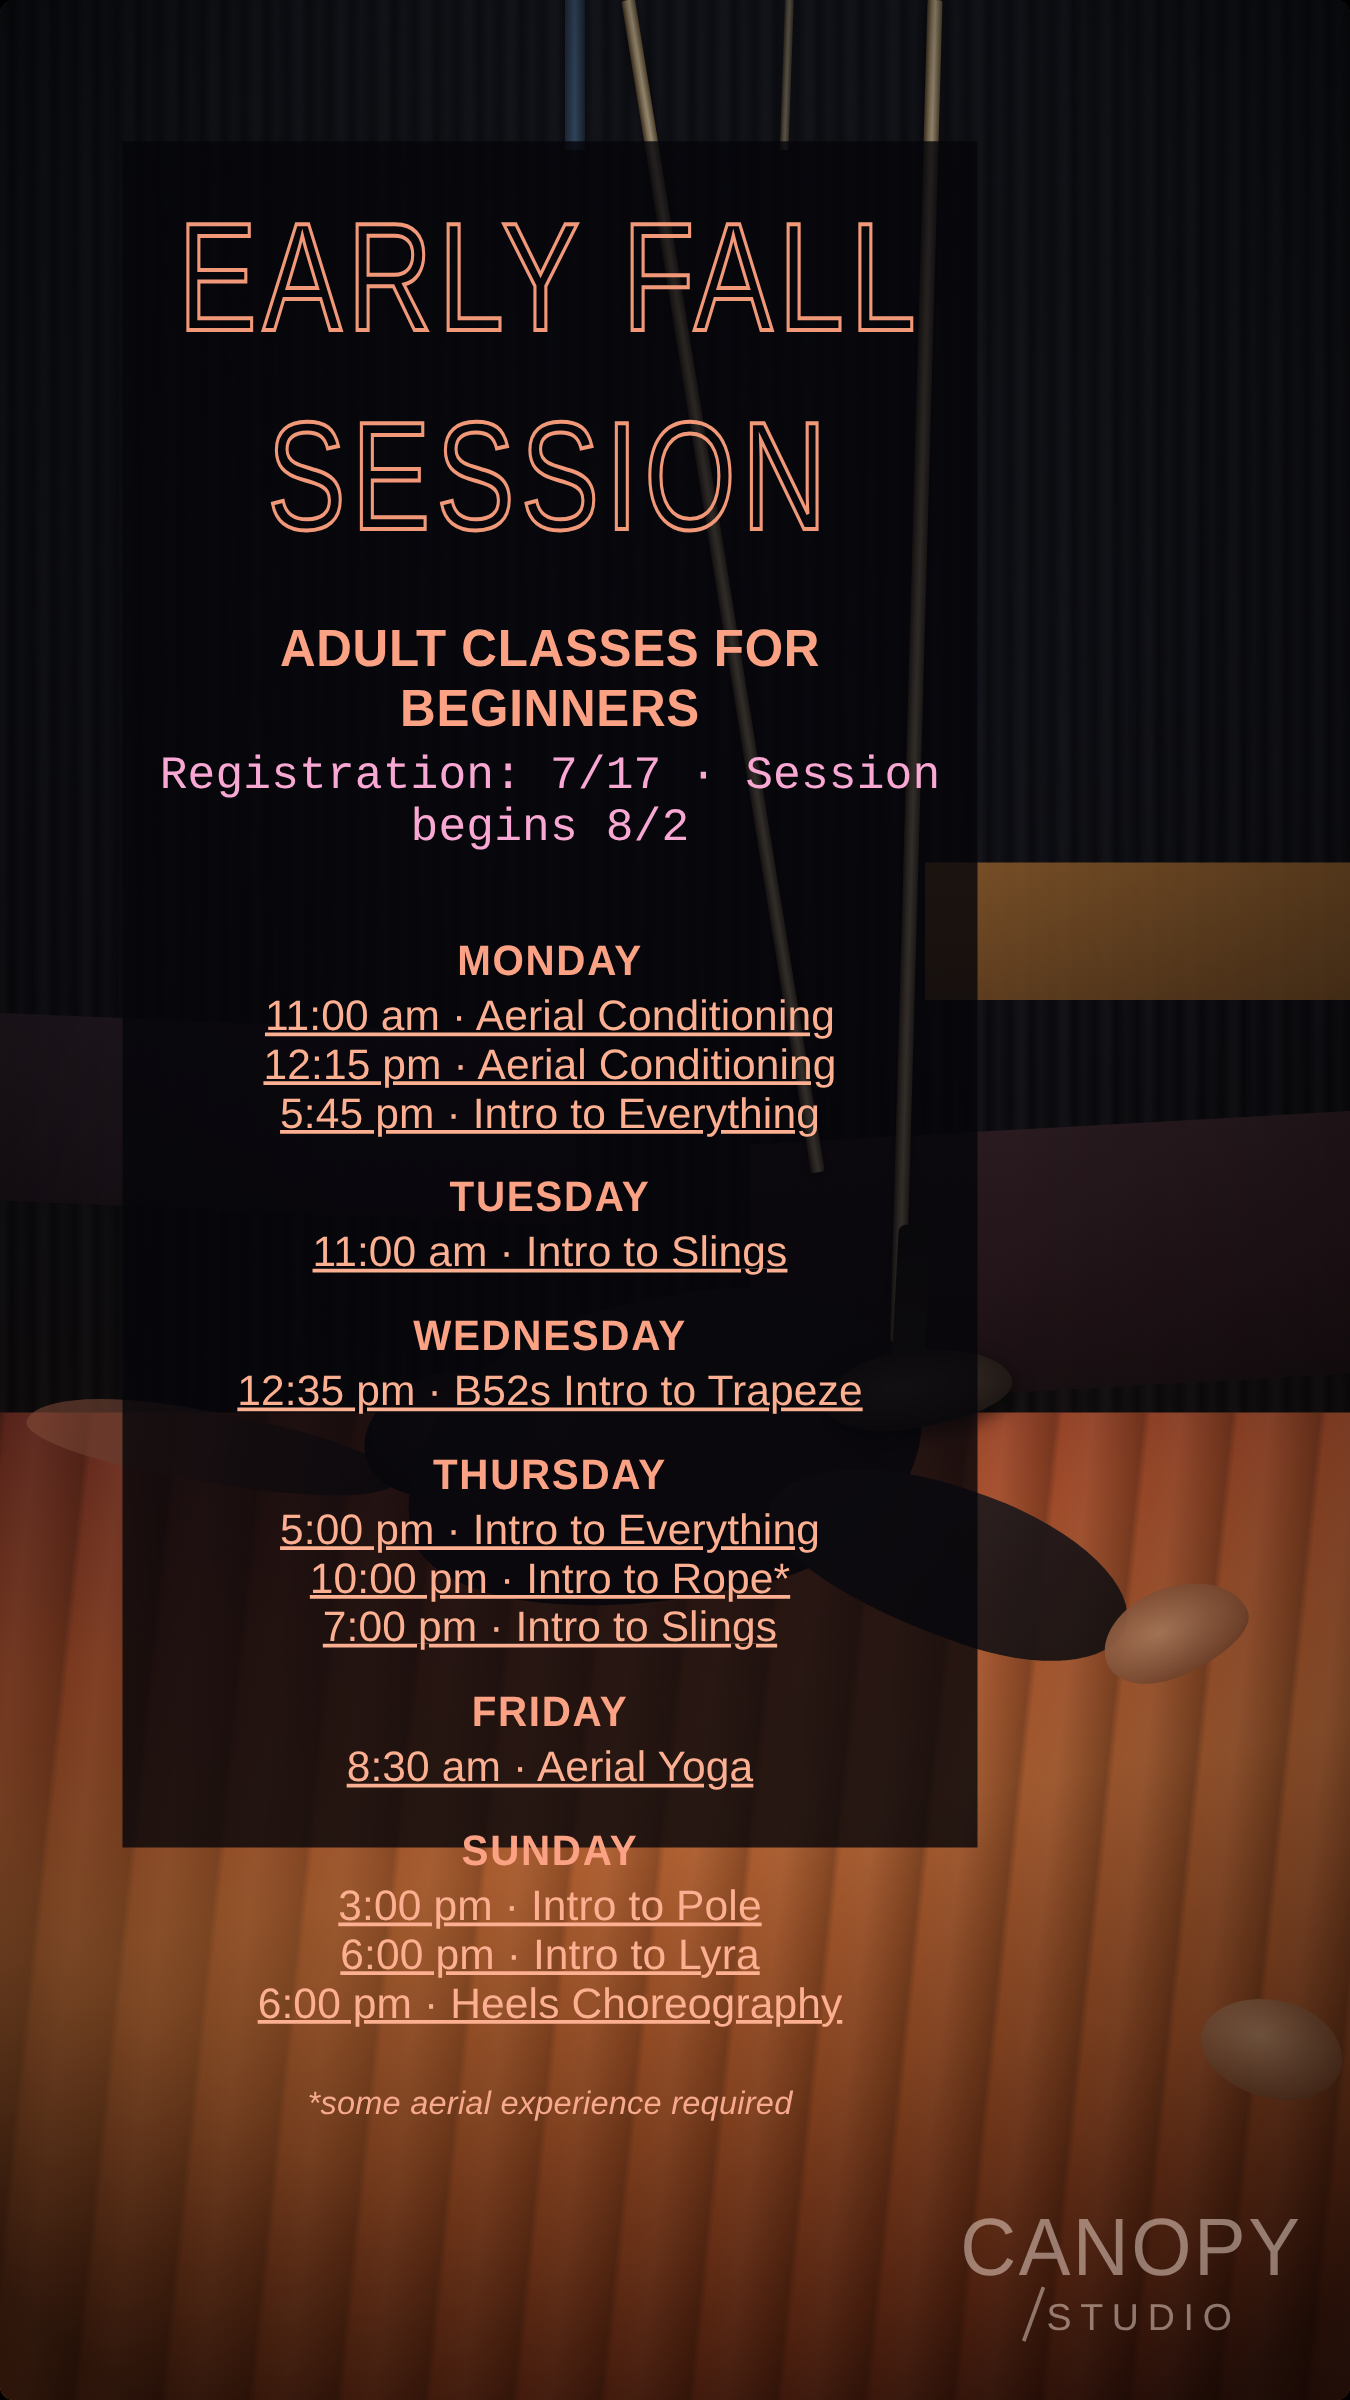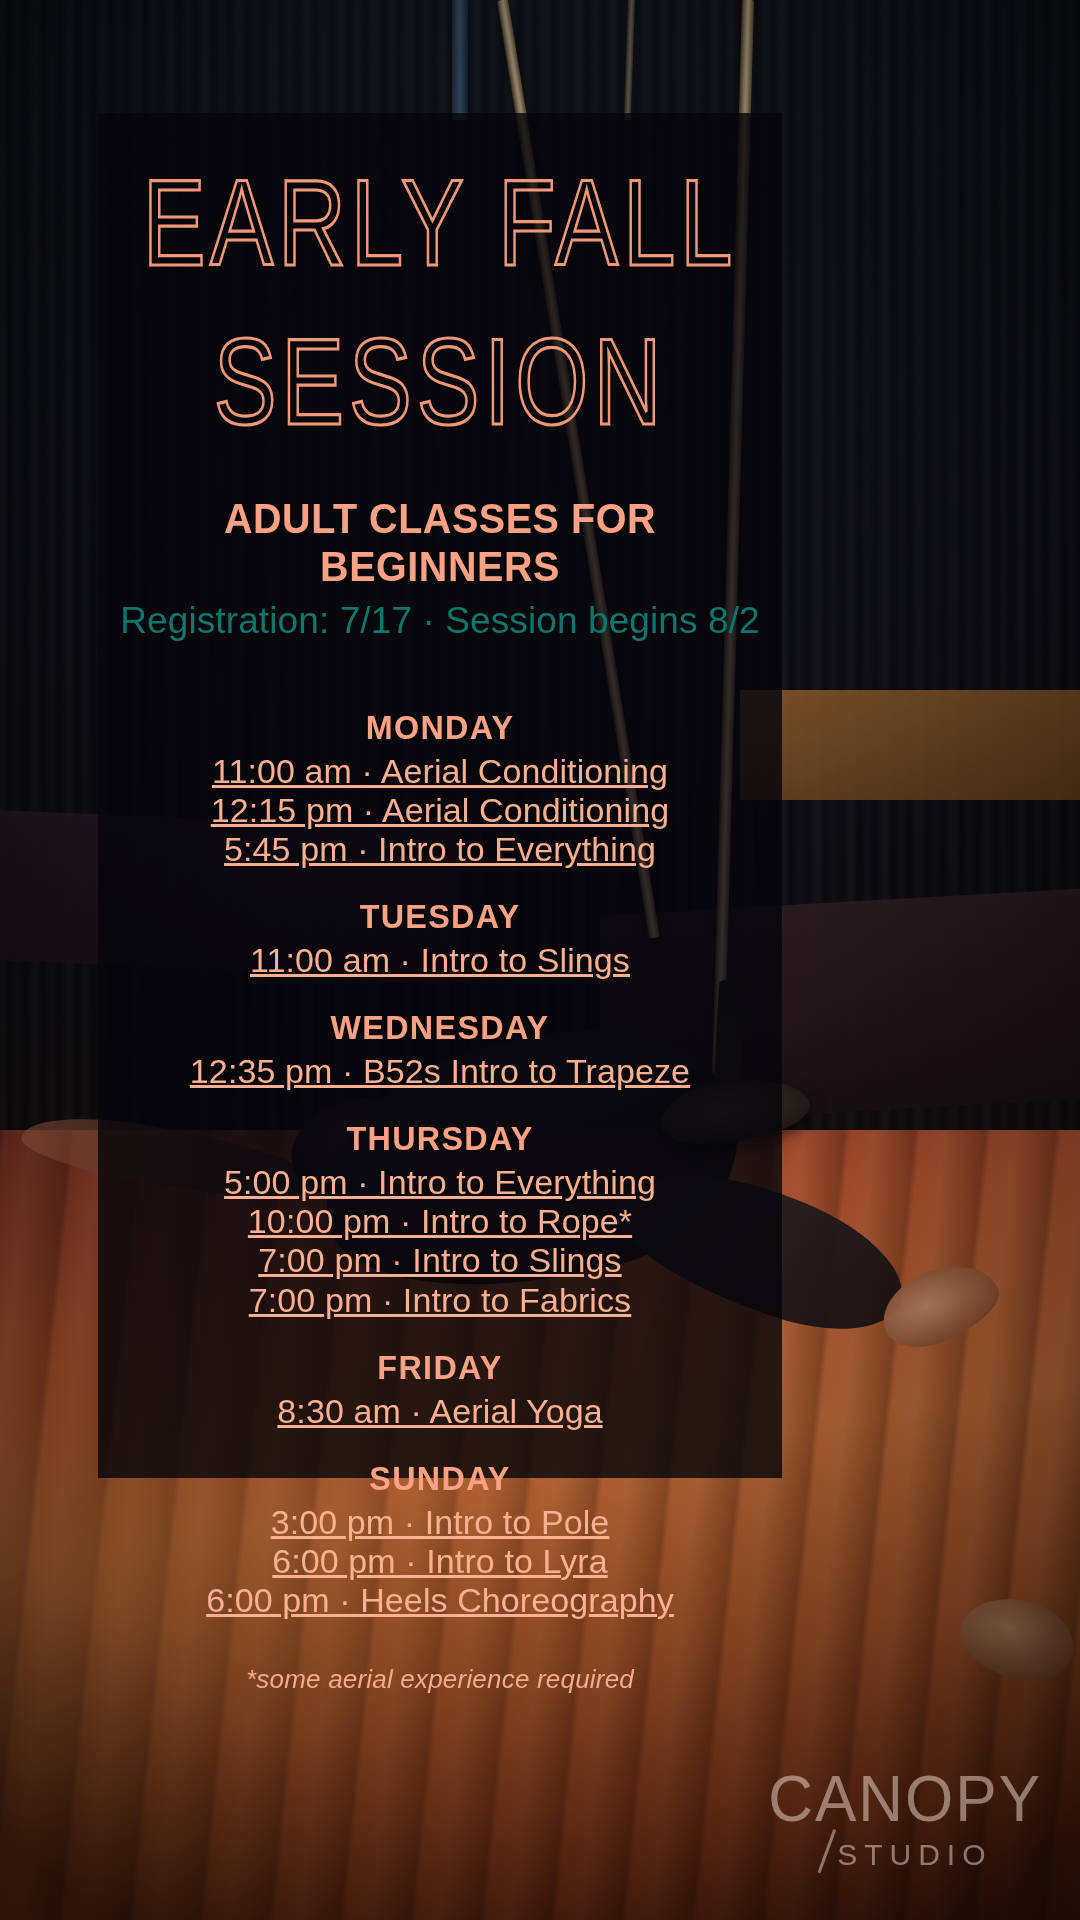--- a/index.html
+++ b/index.html
@@ -13,20 +13,21 @@
     overflow: hidden;
     font-family: "Liberation Sans", sans-serif;
   }
 
   #poster {
     position: relative;
     width: 1080px;
     height: 1920px;
     overflow: hidden;
     background: #140d0c;
+    border-radius: 11px;
   }
 
   
   .bg {
     position: absolute;
     inset: 0;
     z-index: 0;
   }
   
   .bg-curtain {
@@ -199,24 +200,24 @@
     font-weight: 700;
     font-size: 42px;
     letter-spacing: 0.6px;
     color: #fba285;
     margin: 0;
     transform: scaleX(0.94);
   }
   #subtitle { margin-top: 98px; }
 
   #registration {
-    font-family: Liberation Sans, sans-serif;
+    font-family: Liberation Mono, monospace;
     font-weight: 400;
     font-size: 37px;
-    color: #0f766e;
+    color: #f9a8d4;
     margin: 0;
     padding-top: 9px;
     letter-spacing: 0.1px;
   }
 
   #schedule { margin-top: 44px; }
 
   .day-block { margin-bottom: 6px; }
   .day-name {
     font-family: "Liberation Sans Narrow", "Liberation Sans", sans-serif;
@@ -350,21 +351,20 @@
         </div>
         <div class="day-block">
           <div class="day-name">WEDNESDAY</div>
           <div class="class-row">12:35 pm · B52s Intro to Trapeze</div>
         </div>
         <div class="day-block">
           <div class="day-name">THURSDAY</div>
           <div class="class-row">5:00 pm · Intro to Everything</div>
           <div class="class-row">10:00 pm · Intro to Rope*</div>
           <div class="class-row">7:00 pm · Intro to Slings</div>
-          <div class="class-row">7:00 pm · Intro to Fabrics</div>
         </div>
         <div class="day-block">
           <div class="day-name">FRIDAY</div>
           <div class="class-row">8:30 am · Aerial Yoga</div>
         </div>
         <div class="day-block">
           <div class="day-name">SUNDAY</div>
           <div class="class-row">3:00 pm · Intro to Pole</div>
           <div class="class-row">6:00 pm · Intro to Lyra</div>
           <div class="class-row">6:00 pm · Heels Choreography</div>

